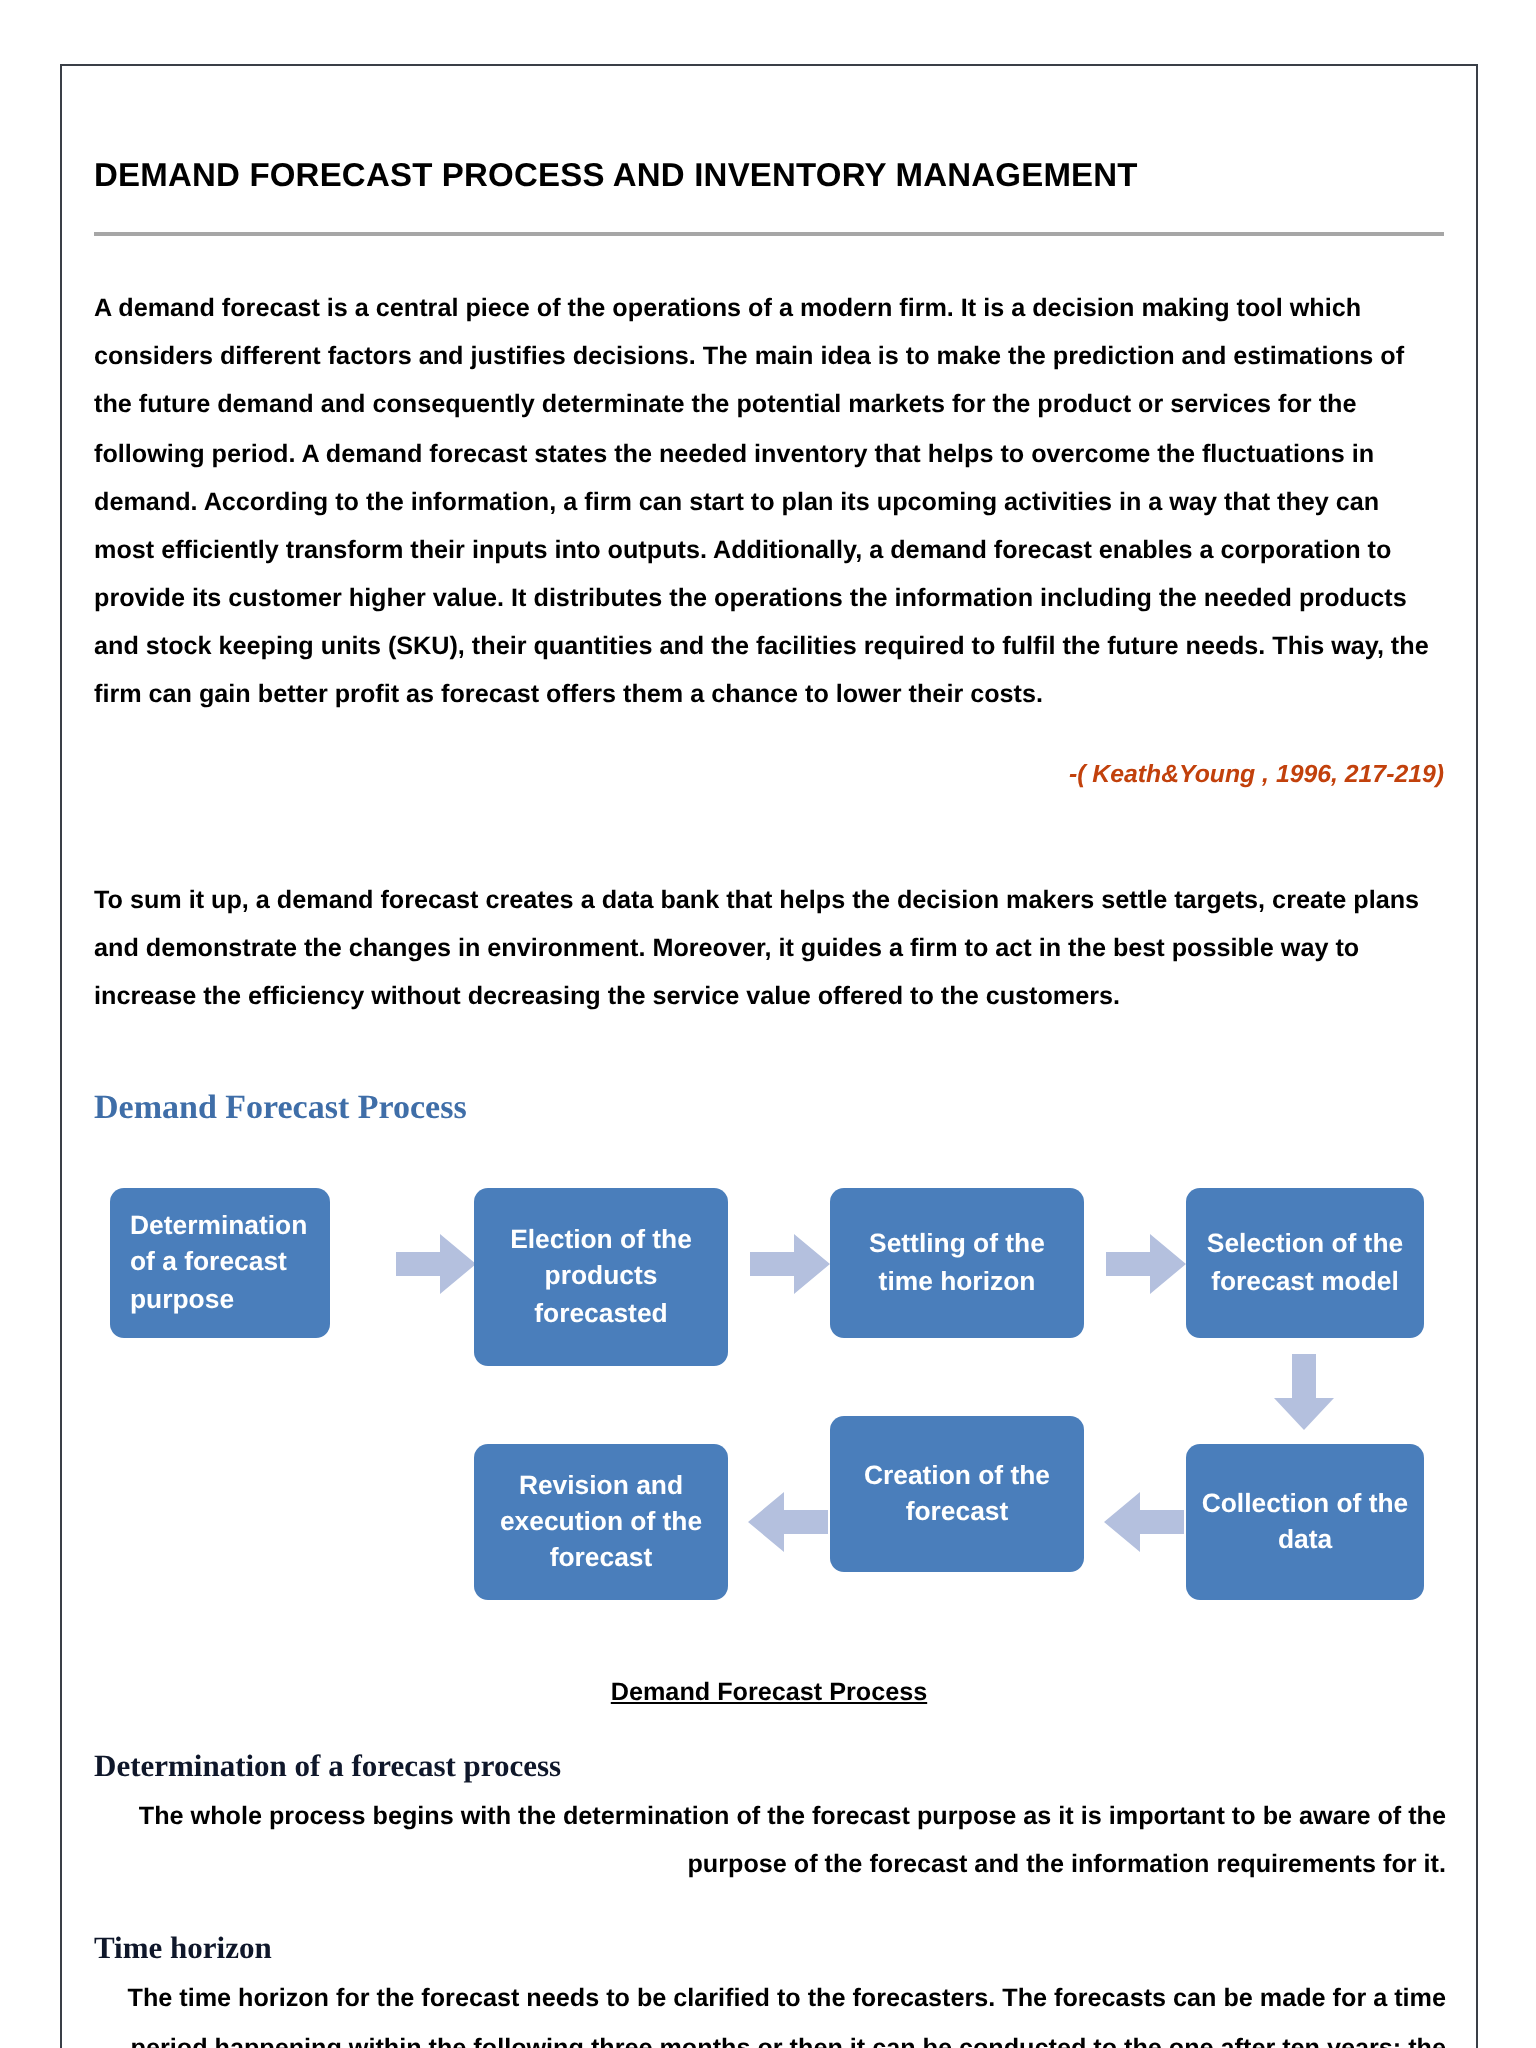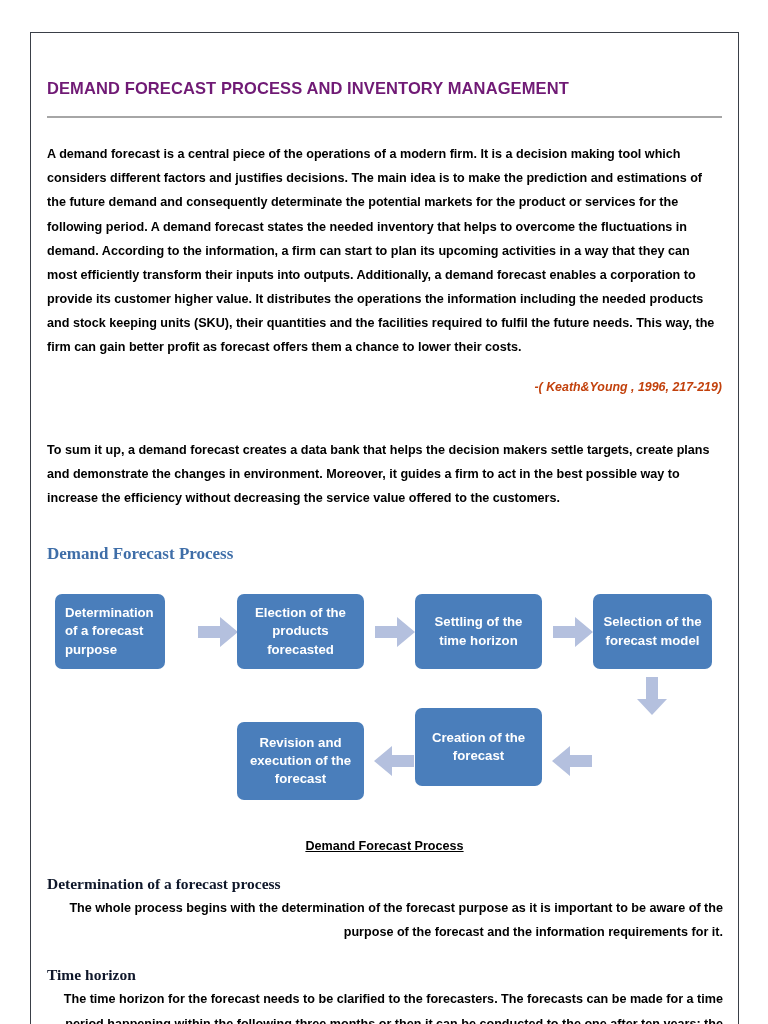--- a/index.html
+++ b/index.html
@@ -24,21 +24,21 @@
     background: #ffffff;
     overflow: hidden;
   }
 
   
   .doc-title {
     margin: 46px 0 0 16px;
     font-family: "Liberation Sans", sans-serif;
     font-size: 16.5px;
     font-weight: bold;
-    color: #701a75;
+    color: #000000;
     letter-spacing: 0.1px;
   }
   .title-rule {
     margin: 18px 16px 0 16px;
     height: 2px;
     background: #a6a6a6;
   }
 
   
   .body-text {
@@ -153,21 +153,21 @@
   <div class="flowchart">
 
     <div class="fc-box left-align" style="left:24px; top:14px; width:110px; height:75px;">Determination of a forecast purpose</div>
 
     <div class="fc-arrow-right" style="left:167px; top:37px; width:40px; height:30px;">
       <svg width="40" height="30" viewBox="0 0 40 30">
         <polygon points="0,9 22,9 22,0 40,15 22,30 22,21 0,21" fill="#b4c0de"></polygon>
       </svg>
     </div>
 
-    <div class="fc-box" style="left:206px; top:14px; width:127px; height:75px;">Election of  the products forecasted</div>
+    <div class="fc-box" style="left:206px; top:14px; width:127px; height:89px;">Election of  the products forecasted</div>
 
     <div class="fc-arrow-right" style="left:344px; top:37px; width:40px; height:30px;">
       <svg width="40" height="30" viewBox="0 0 40 30">
         <polygon points="0,9 22,9 22,0 40,15 22,30 22,21 0,21" fill="#b4c0de"></polygon>
       </svg>
     </div>
 
     <div class="fc-box" style="left:384px; top:14px; width:127px; height:75px;">Settling of the time horizon</div>
 
     <div class="fc-arrow-right" style="left:522px; top:37px; width:40px; height:30px;">
@@ -177,20 +177,21 @@
     </div>
 
     <div class="fc-box" style="left:562px; top:14px; width:119px; height:75px;">Selection of the forecast model</div>
 
     <div class="fc-arrow-down" style="left:606px; top:97px; width:30px; height:38px;">
       <svg width="30" height="38" viewBox="0 0 30 38">
         <polygon points="9,0 21,0 21,22 30,22 15,38 0,22 9,22" fill="#b4c0de"></polygon>
       </svg>
     </div>
 
+    <div class="fc-box" style="left:562px; top:142px; width:119px; height:78px;">Collection of the data</div>
 
     <div class="fc-arrow-left" style="left:521px; top:166px; width:40px; height:30px;">
       <svg width="40" height="30" viewBox="0 0 40 30">
         <polygon points="40,9 18,9 18,0 0,15 18,30 18,21 40,21" fill="#b4c0de"></polygon>
       </svg>
     </div>
 
     <div class="fc-box" style="left:384px; top:128px; width:127px; height:78px;">Creation of the forecast</div>
 
     <div class="fc-arrow-left" style="left:343px; top:166px; width:40px; height:30px;">

